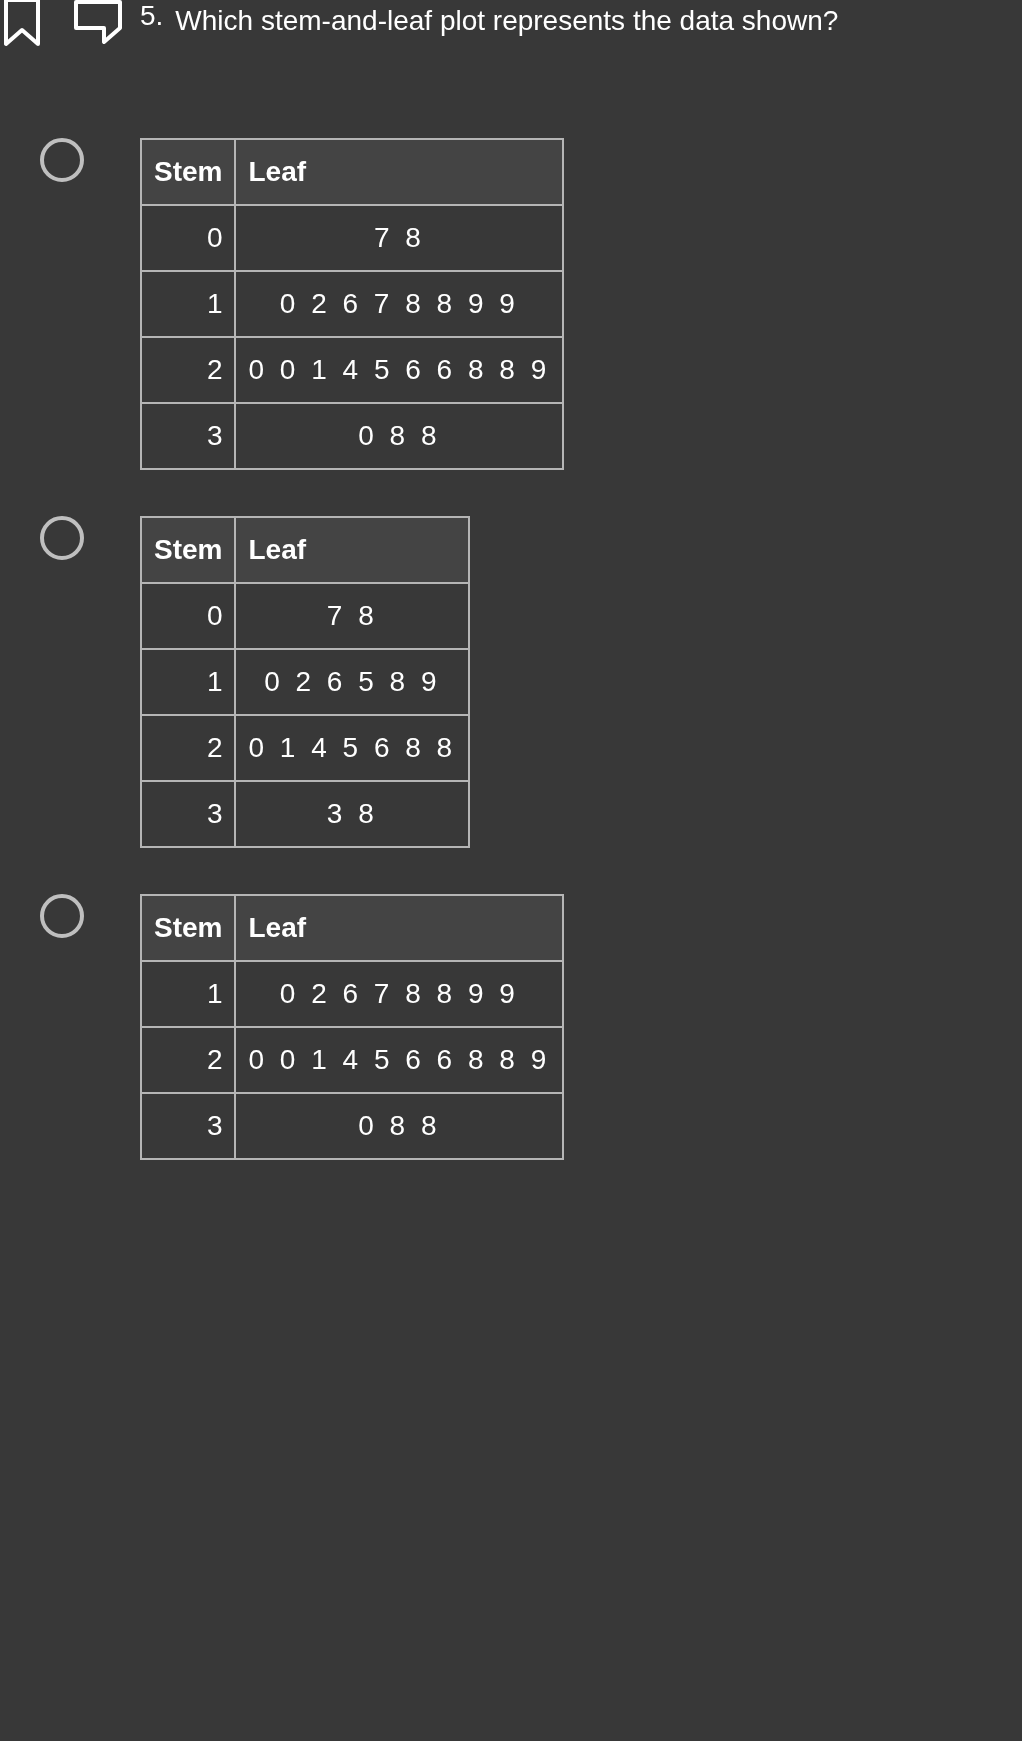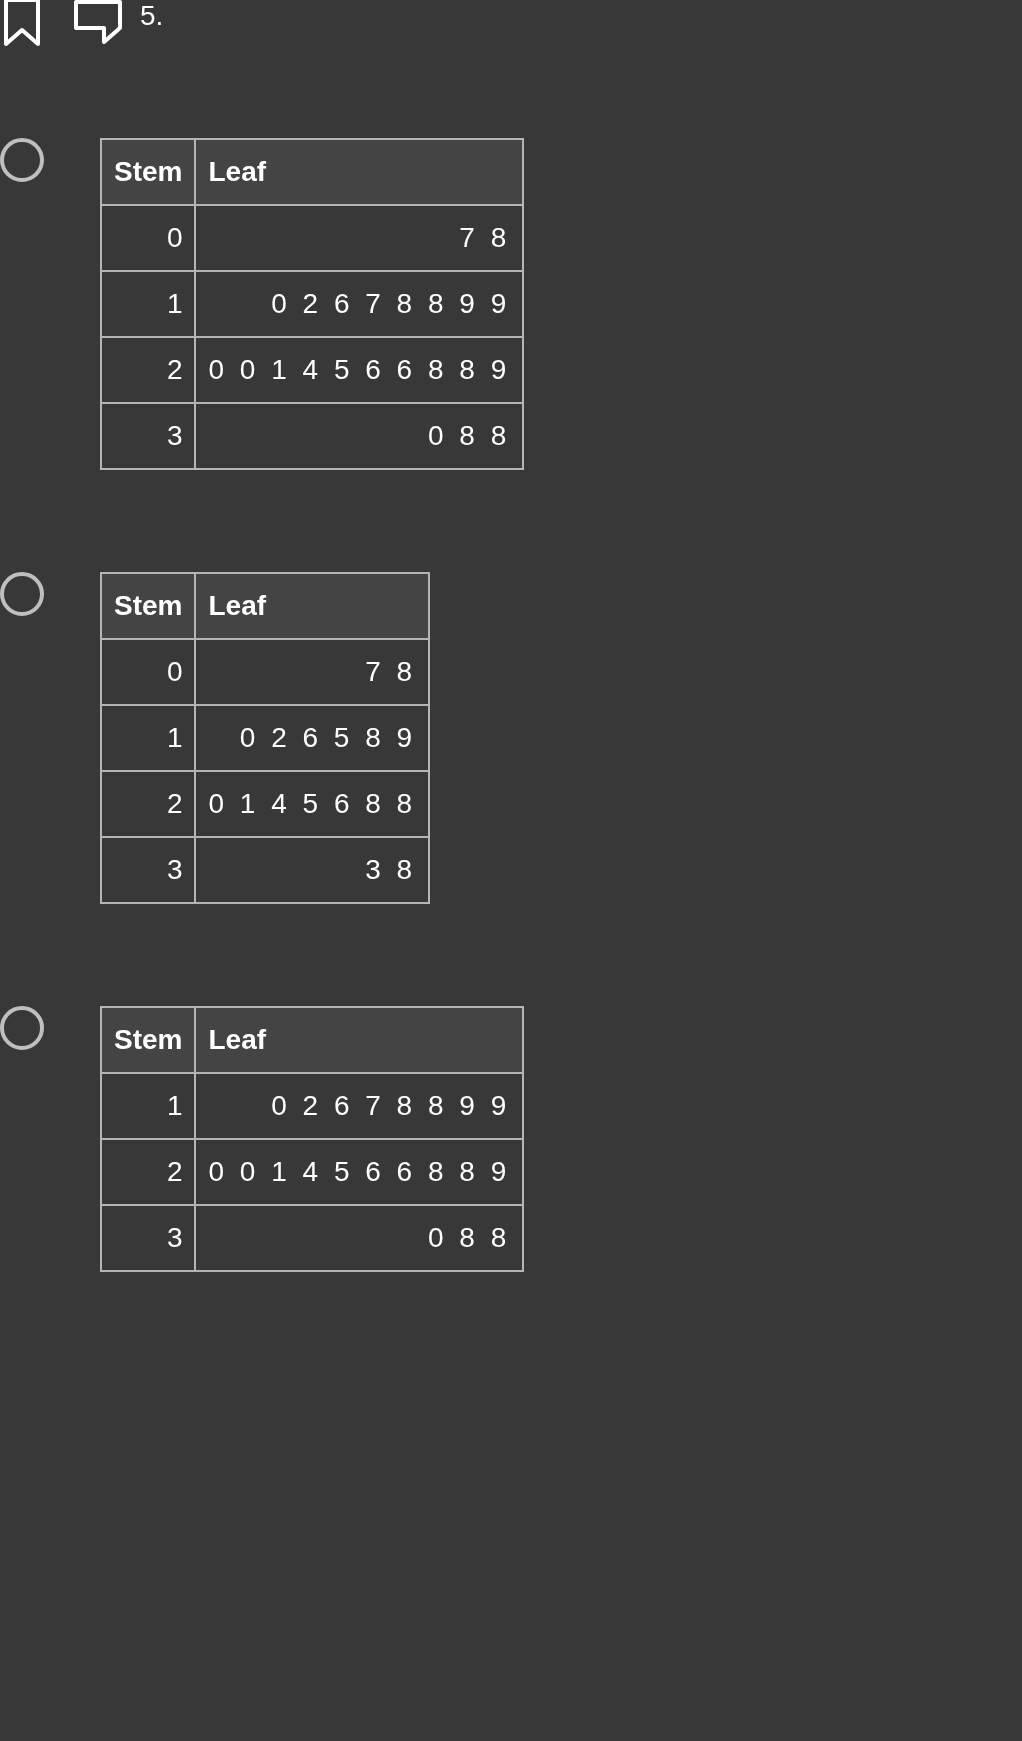--- a/index.html
+++ b/index.html
@@ -51,22 +51,23 @@
   }
   .data-line {
     margin-top: 55px;
     margin-left: 30px;
     line-height: 1.55;
     padding-right: 4px;
   }
   .options {
     display: flex;
     flex-direction: column;
-    gap: 102px;
+    gap: 46px;
     margin-top: 90px;
+    padding-left: 40px;
   }
   .option {
     display: flex;
     align-items: flex-start;
   }
   .radio {
     width: 44px;
     height: 44px;
     border: 4px solid #bfbfbf;
     border-radius: 50%;
@@ -92,21 +93,21 @@
     text-align: left;
   }
   table.stemleaf th.stem-h {
     text-align: left;
   }
   table.stemleaf td.stem {
     text-align: right;
     min-width: 90px;
   }
   table.stemleaf td.leaf {
-    text-align: right;
+    text-align: center;
     letter-spacing: 4px;
   }
 </style>
 </head>
 <body>
 
 <div class="question-row">
   <div class="icon-col">
     <span class="bookmark-icon">
       <svg width="44" height="48" viewBox="0 0 44 48">
@@ -115,20 +116,21 @@
     </span>
     <span class="note-icon">
       <svg width="48" height="44" viewBox="0 0 48 44">
         <path d="M2 2 H46 V28 L30 42 V28 H2 Z" fill="none" stroke="#ffffff" stroke-width="4" stroke-linejoin="round"></path>
       </svg>
     </span>
   </div>
   <div class="qtext">
     <span class="qnum">5.</span>
     <div class="qbody">
+      <div class="prompt">Which stem-and-leaf plot represents the data shown?</div>
     </div>
   </div>
 </div>
 
 <div class="options" id="options-container">
     <div class="option">
       <div class="radio"></div>
       <div class="table-wrap">
         <table class="stemleaf">
           <thead>

